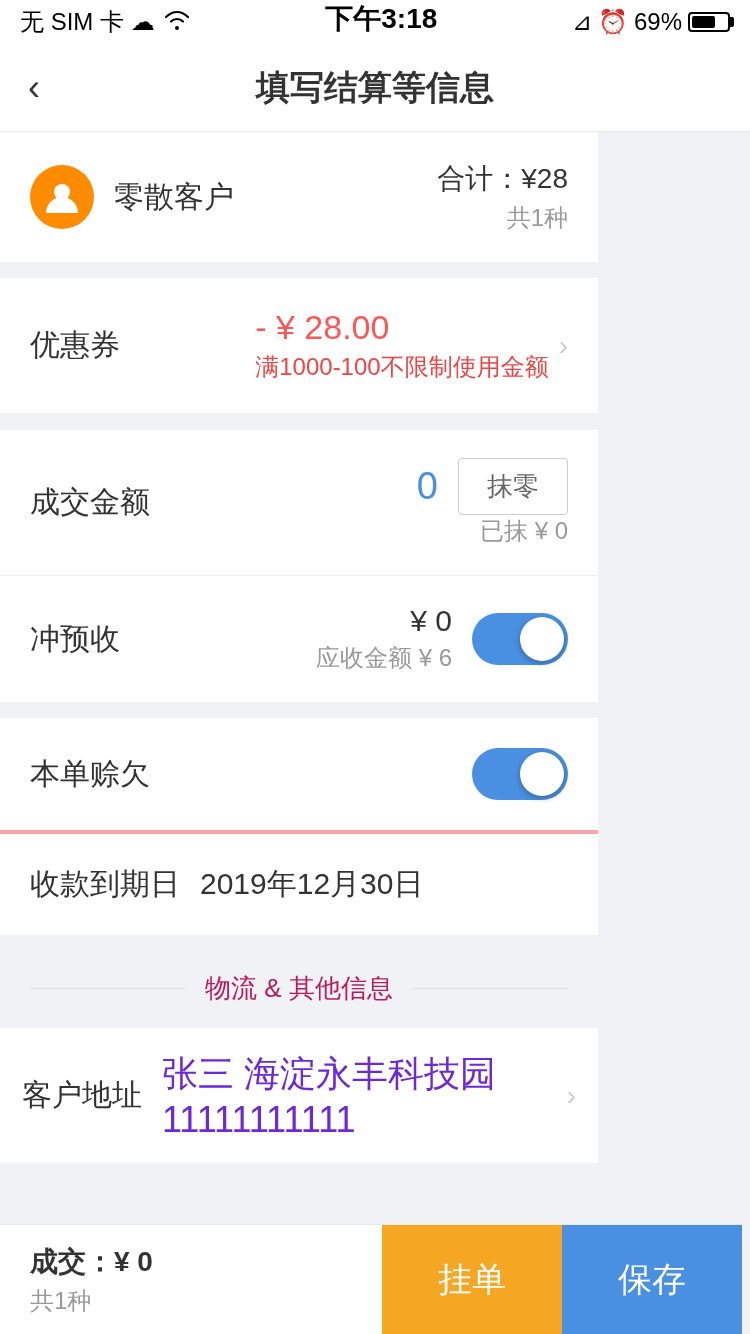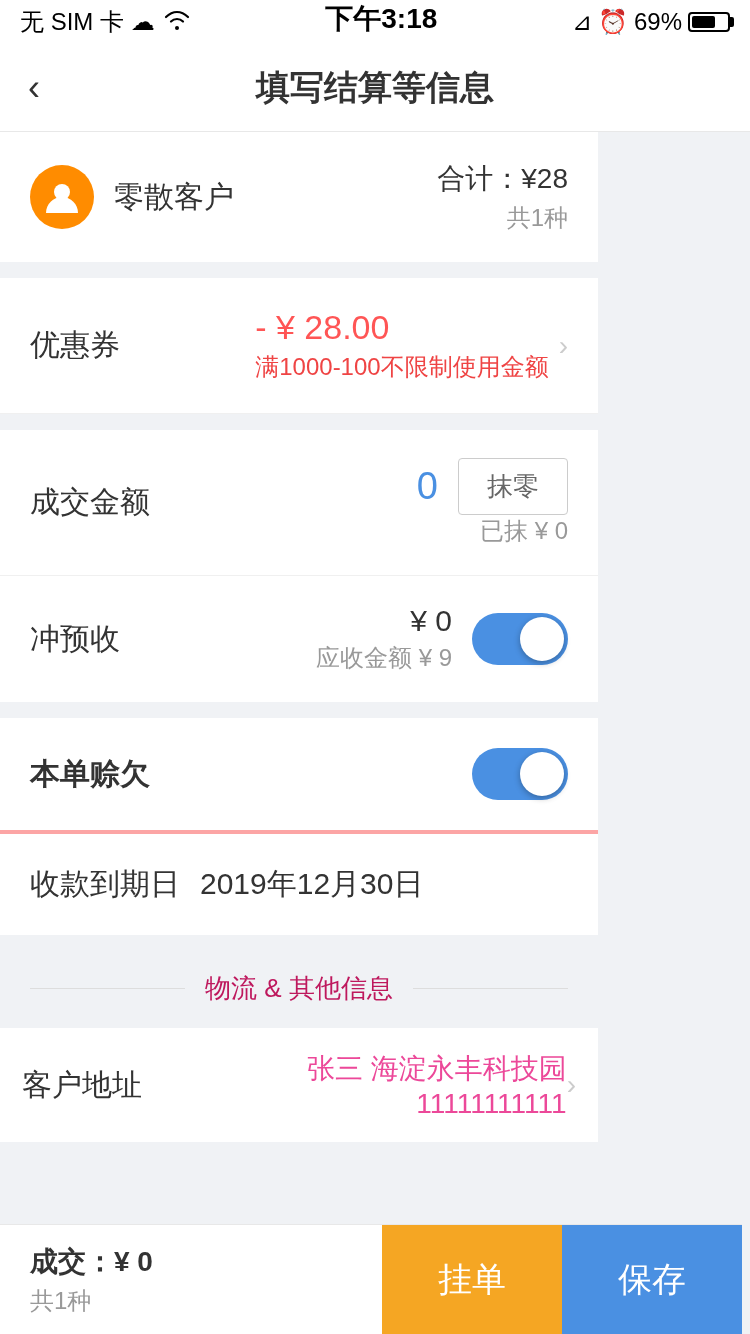--- a/index.html
+++ b/index.html
@@ -167,21 +167,20 @@
     }
 
     
     .debt-section {
       background: #fff;
       padding: 30px;
       display: flex;
       align-items: center;
       justify-content: space-between;
       margin-bottom: 0;
-      font-weight: bold;
     }
 
     
     .due-date-row {
       background: #fff;
       padding: 30px;
       display: flex;
       align-items: center;
       gap: 20px;
       border-top: 4px solid #fca5a5;
@@ -205,21 +204,21 @@
     
     .address-row {
       background: #fff;
       padding: 22px;
       display: flex;
       align-items: center;
       justify-content: space-between;
       margin-top: 0;
     }
     .address-label { font-size: 30px; color: #333; flex-shrink: 0; margin-right: 20px; }
-    .address-value { font-size: 28px; color: #ec4899; flex: 1; text-align: right; }
+    .address-value { font-size: 36px; color: #6d28d9; flex: 1; }
 
     
     .bottom-bar {
       position: fixed;
       bottom: 0;
       left: 0;
       width: 742px;
       height: 110px;
       background: #fff;
       display: flex;
@@ -320,21 +319,21 @@
         </div>
         <div class="amount-sub">已抹  ¥ 0</div>
       </div>
     </div>
 
     <div class="prepay-row">
       <span class="row-label">冲预收</span>
       <div style="display:flex;align-items:center;gap:20px">
         <div class="prepay-amounts">
           <div class="prepay-main">¥ 0</div>
-          <div class="prepay-sub">应收金额 ¥ 9</div>
+          <div class="prepay-sub">应收金额 ¥ 6</div>
         </div>
         <div class="toggle">
           <div class="toggle-knob"></div>
         </div>
       </div>
     </div>
   </div>
 
   <div class="card">
     <div class="debt-section">

